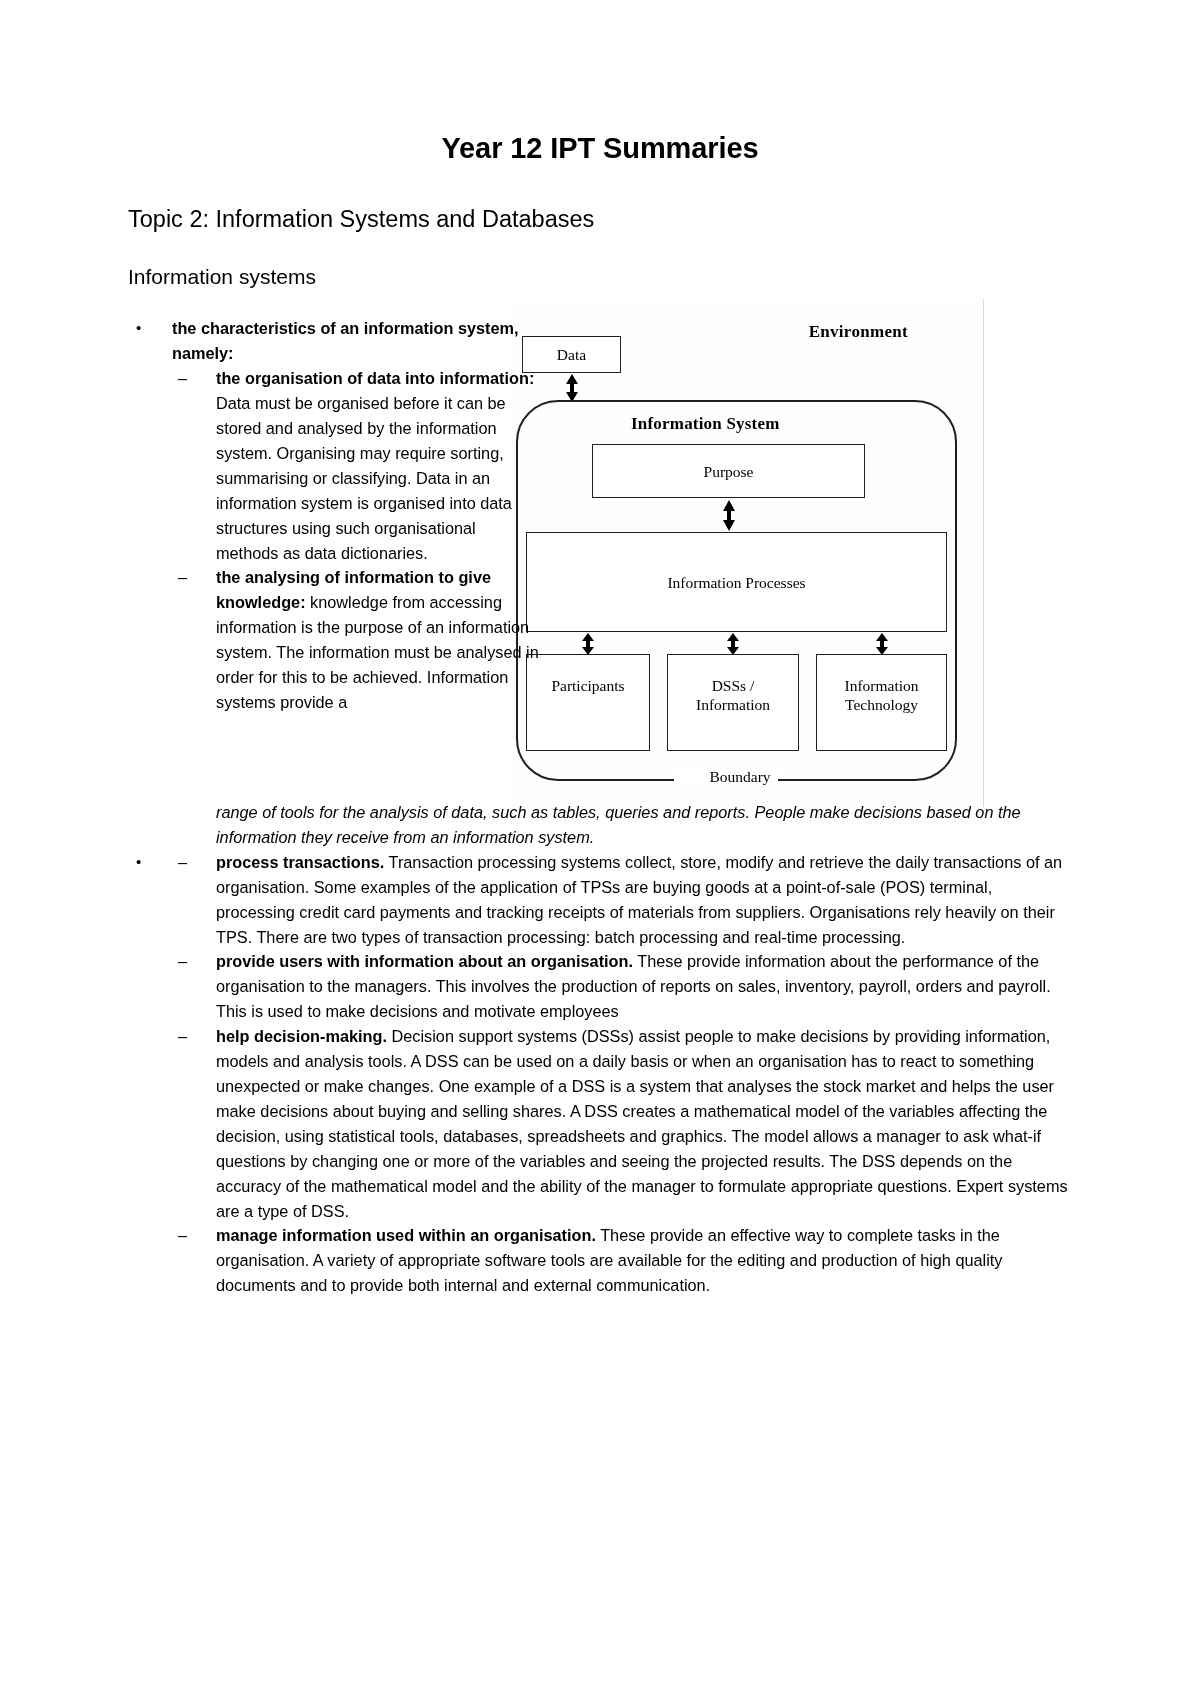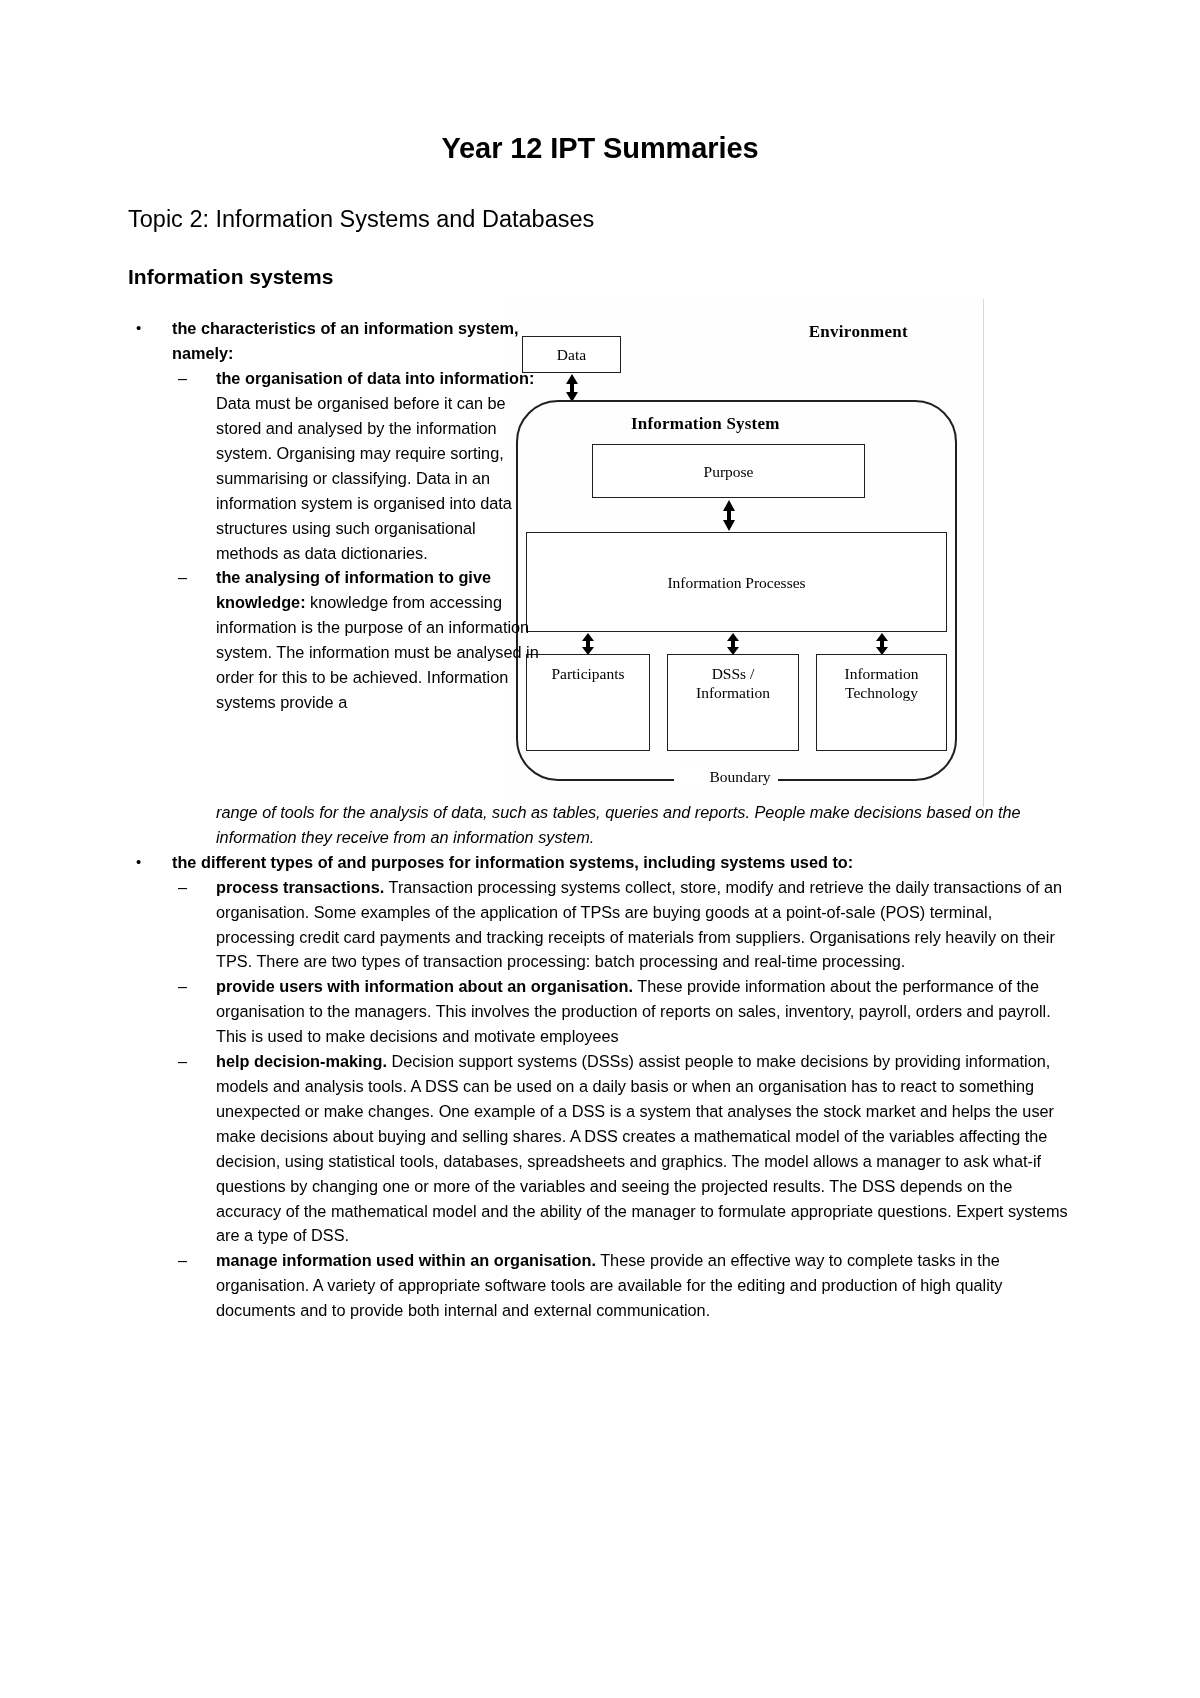--- a/index.html
+++ b/index.html
@@ -34,21 +34,21 @@
   .topic-heading {
     font-size: 23.5px;
     font-weight: normal;
     margin: 0;
     padding-left: 128px;
     padding-top: 39px;
     line-height: 1.25;
   }
   .section-heading {
     font-size: 21px;
-    font-weight: bold;
+    font-weight: normal;
     margin: 0;
     padding-left: 128px;
     padding-top: 30px;
     line-height: 1.25;
   }
 
   
   .content {
     position: relative;
     padding: 0 128px 0 128px;
@@ -159,21 +159,21 @@
   .proc-box {
     left: 17px;
     top: 233px;
     width: 421px;
     height: 100px;
     align-items: center;
   }
   .bot-box {
     top: 355px;
     height: 97px;
-    padding-top: 9px;
+    padding-top: 21px;
   }
   .bot1 { left: 17px;  width: 124px; }
   .bot2 { left: 158px; width: 132px; }
   .bot3 { left: 307px; width: 131px; }
 
   
   .boundary {
     position: absolute;
     left: 7px;
     top: 101px;
@@ -322,21 +322,20 @@
   </div>
 
   <div class="lower">
     <div class="cont-line" style="padding-left:88px;">
       <span>range of tools for the analysis of data, such as tables, queries and reports. People make decisions based on the information they receive from an information system.</span>
     </div>
 
     <ul class="lvl1">
       <li>
         <span class="bullet">•</span>
-        <span class="b">the different types of and purposes for information systems, including systems used to:</span>
         <ul class="lvl2">
           <li>
             <span class="dash">–</span>
             <span class="b">process transactions.</span><span> Transaction processing systems collect, store, modify and retrieve the daily transactions of an organisation. Some examples of the application of TPSs are buying goods at a point-of-sale (POS) terminal, processing credit card payments and tracking receipts of materials from suppliers. Organisations rely heavily on their TPS. There are two types of transaction processing: batch processing and real-time processing.</span>
           </li>
           <li>
             <span class="dash">–</span>
             <span class="b">provide users with information about an organisation.</span><span> These provide information about the performance of the organisation to the managers. This involves the production of reports on sales, inventory, payroll, orders and payroll. This is used to make decisions and motivate employees</span>
           </li>
           <li>

